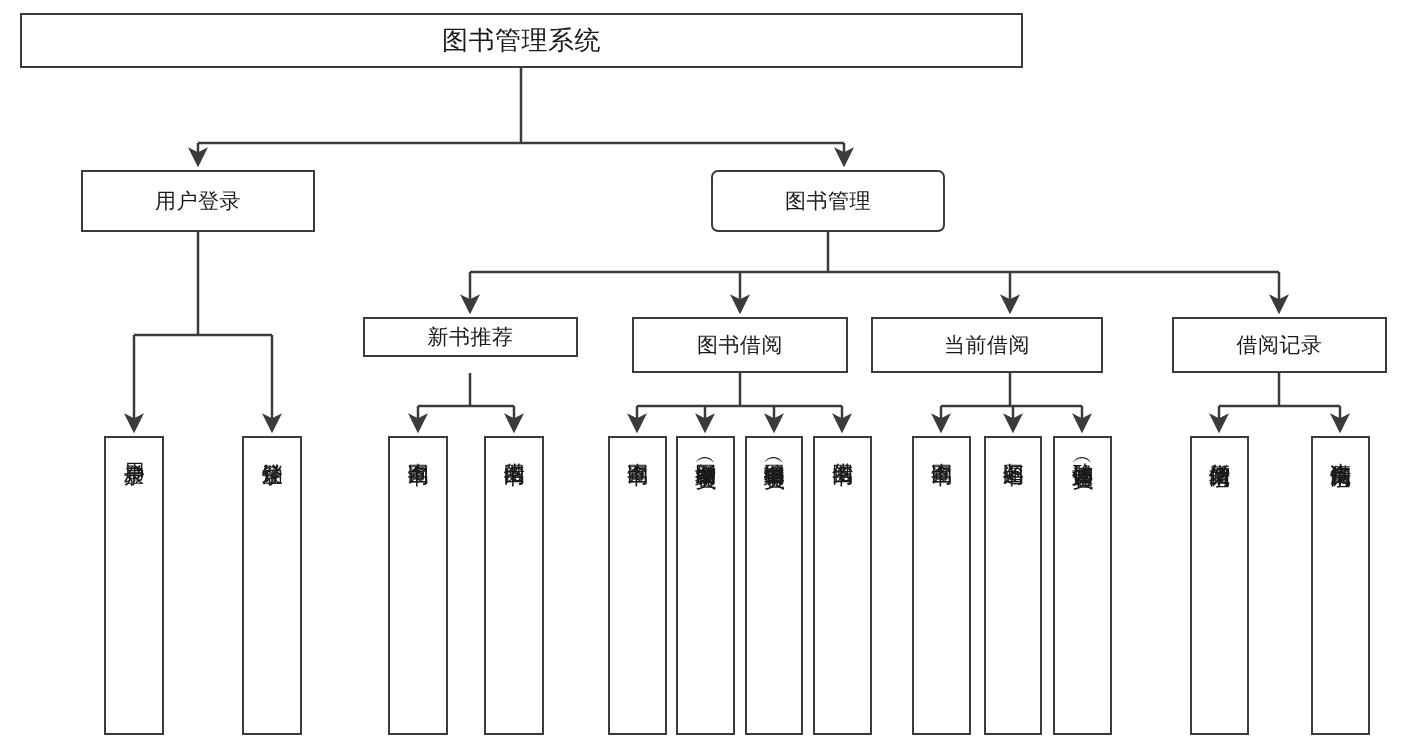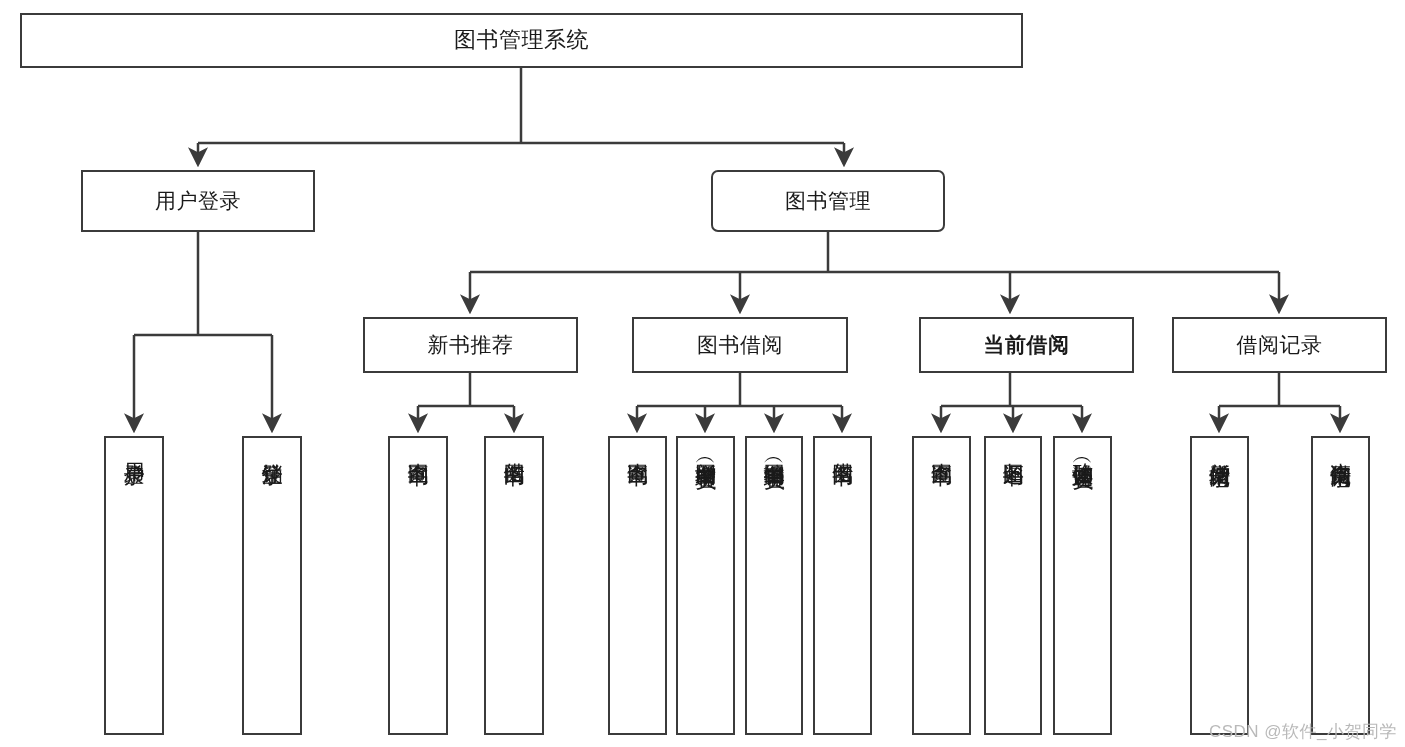--- a/index.html
+++ b/index.html
@@ -34,21 +34,21 @@
     align-items: center;
     justify-content: center;
     color: #1a1a1a;
   }
   .node.h {
     font-size: 21px;
     letter-spacing: 0.5px;
     line-height: 1.2;
   }
   .node.root {
-    font-size: 22px;
+    font-size: 26px;
   }
   .node.leaf {
     font-size: 21px;
     padding: 8px 2px;
     align-items: flex-start;
   }
   .vtext {
     writing-mode: vertical-rl;
     text-orientation: upright;
     line-height: 1.08;
@@ -136,31 +136,31 @@
       <div class="node h" style="left: 81px; top: 170px; width: 234px; height: 62px;">
         <div class="leaf-inner">
           <span>用户登录</span>
         </div>
       </div>
       <div class="node h" style="left: 711px; top: 170px; width: 234px; height: 62px; border-radius: 7px;">
         <div class="leaf-inner">
           <span>图书管理</span>
         </div>
       </div>
-      <div class="node h" style="left: 363px; top: 317px; width: 215px; height: 56px; text-align: right;">
+      <div class="node h" style="left: 363px; top: 317px; width: 215px; height: 40px; text-align: right;">
         <div class="leaf-inner">
           <span>新书推荐</span>
         </div>
       </div>
       <div class="node h" style="left: 632px; top: 317px; width: 216px; height: 56px; text-align: center;">
         <div class="leaf-inner">
           <span>图书借阅</span>
         </div>
       </div>
-      <div class="node h" style="left: 919px; top: 317px; width: 215px; height: 56px; font-weight: bold;">
+      <div class="node h" style="left: 871px; top: 317px; width: 232px; height: 56px;">
         <div class="leaf-inner">
           <span>当前借阅</span>
         </div>
       </div>
       <div class="node h" style="left: 1172px; top: 317px; width: 215px; height: 56px;">
         <div class="leaf-inner">
           <span>借阅记录</span>
         </div>
       </div>
       <div class="node leaf topalign" style="left: 104px; top: 436px; width: 60px; height: 299px;">
@@ -223,14 +223,13 @@
           <span class="vtext">新增借阅记录</span>
         </div>
       </div>
       <div class="node leaf topalign" style="left: 1311px; top: 436px; width: 59px; height: 299px;">
         <div class="leaf-inner">
           <span class="vtext">查询借阅记录</span>
         </div>
       </div>
     </div>
 
-  <div id="watermark">CSDN @软件_小贺同学</div>
 </div>
 
 </body></html>

